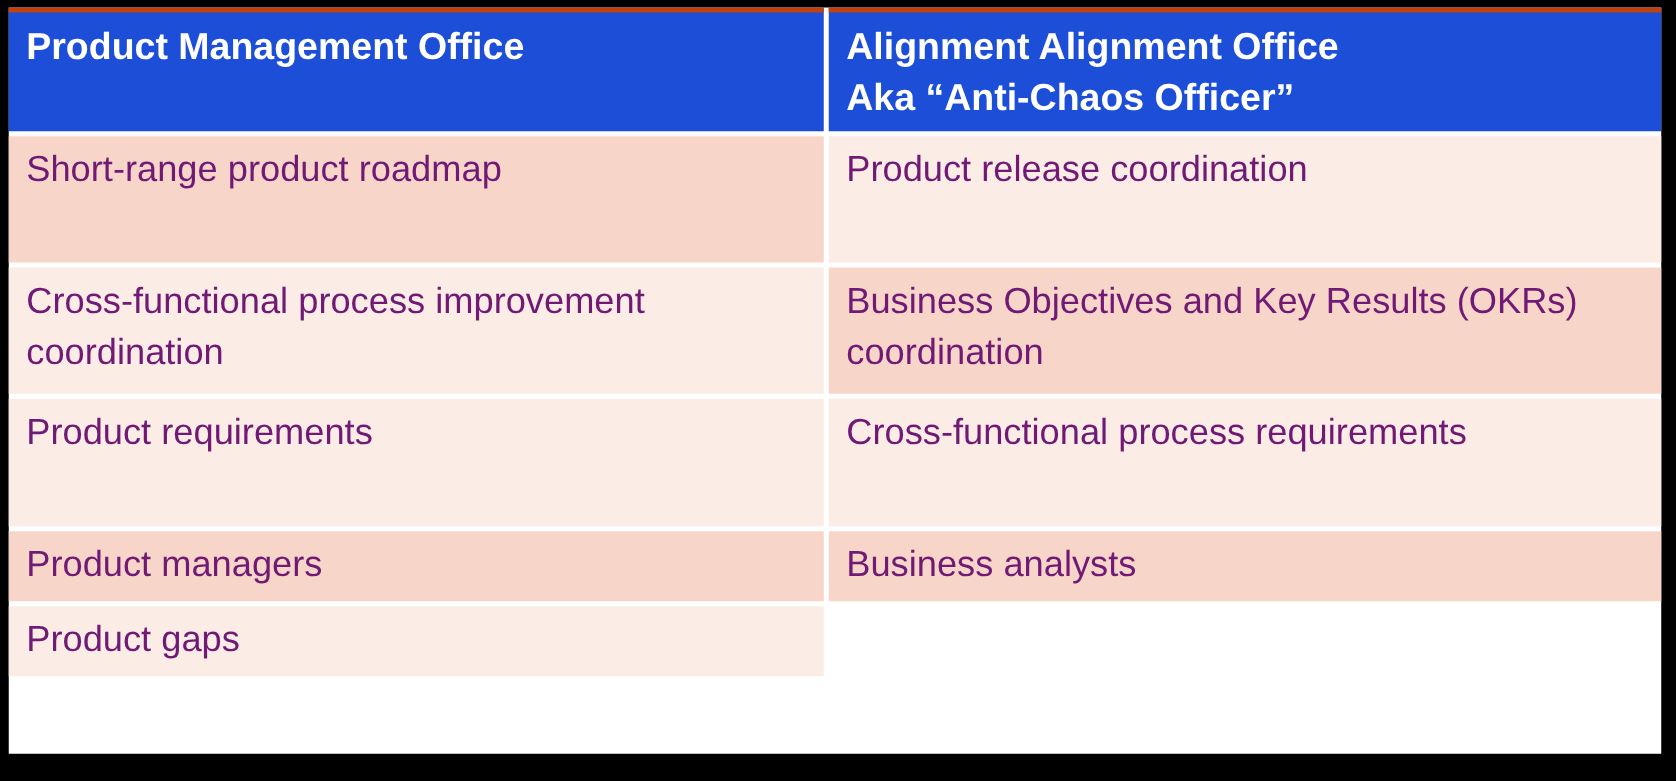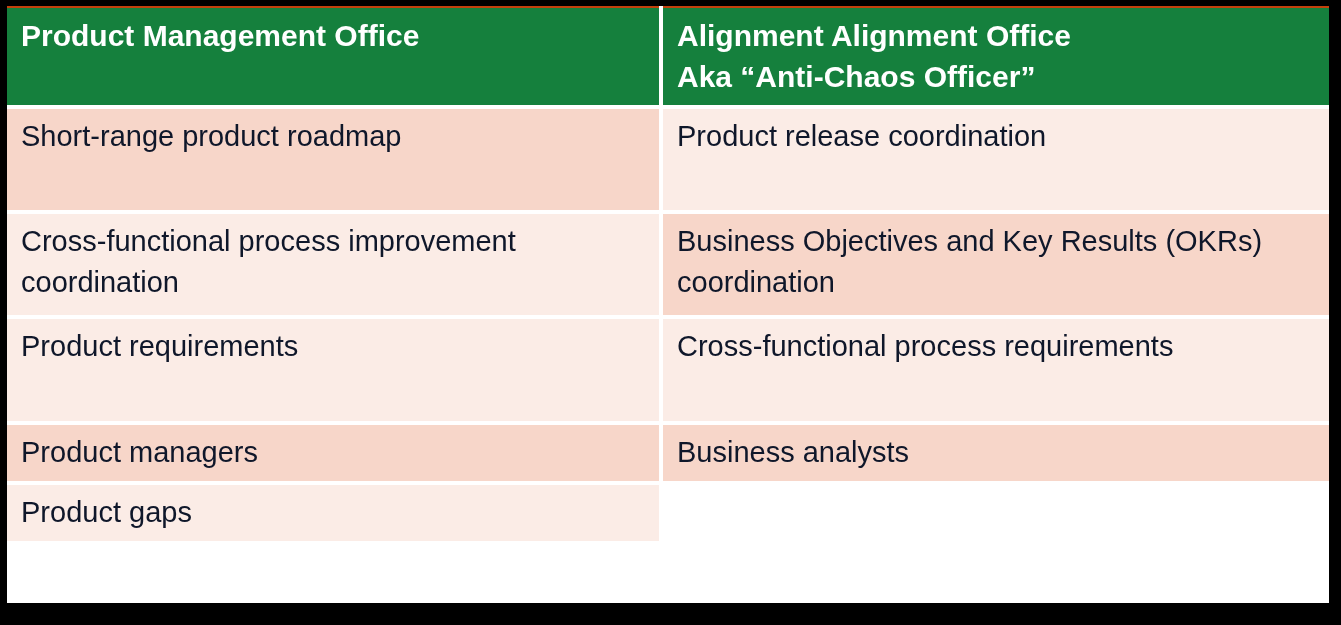--- a/index.html
+++ b/index.html
@@ -27,30 +27,30 @@
     grid-template-columns: 652px 666px;
     grid-template-rows: 99px 101px 101px 102px 56px 56px 58px;
     gap: 4px;
     background: #ffffff; 
   }
   .cell {
     padding: 7px 12px 6px 14px;
     box-sizing: border-box;
     font-size: 29px;
     line-height: 1.42;
-    color: #0f172a;
+    color: #701a75;
     overflow: hidden;
   }
   .cell.header {
-    background: #15803d;
+    background: #1d4ed8;
     color: #ffffff;
     font-weight: 700;
     font-size: 30px;
     line-height: 1.38;
-    border-top: 2px solid #c2410c;
+    border-top: 4px solid #c2410c;
   }
   .cell.dark  { background: #F7D6C9; }
   .cell.light { background: #FBECE6; }
 </style>
 </head>
 <body>
 
 <div class="frame">
   <div class="table-grid">
 

